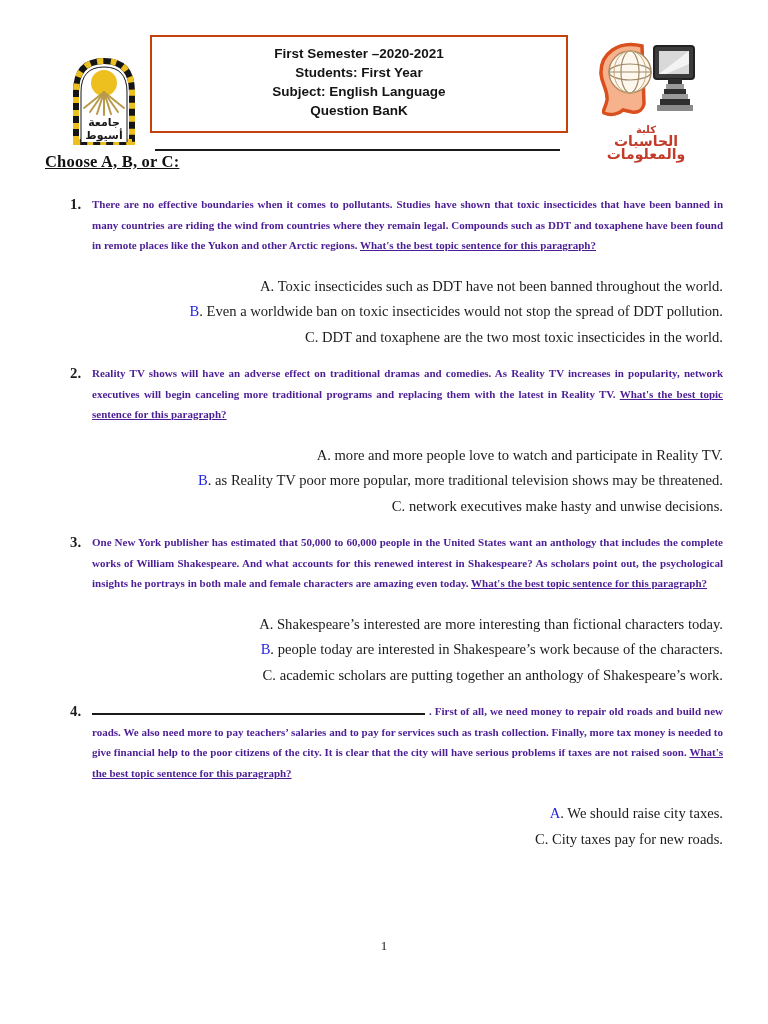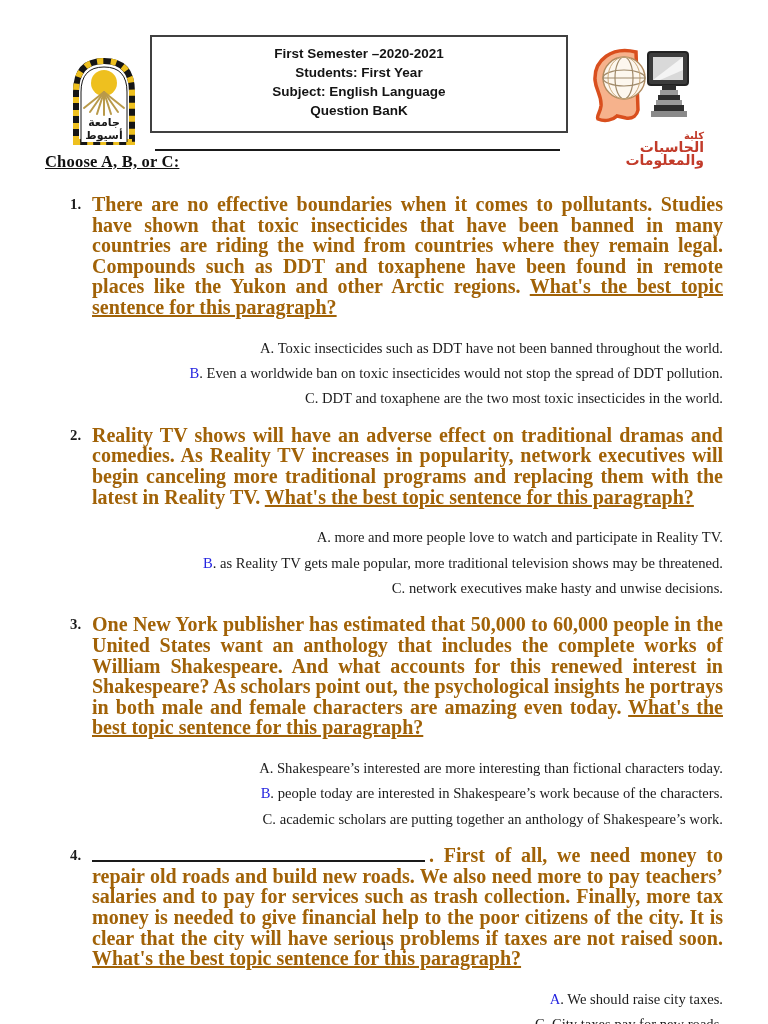--- a/index.html
+++ b/index.html
@@ -8,28 +8,28 @@
     background:#ffffff;
     position:relative;
     font-family:"Liberation Serif", serif;
     color:#1b1b1b;
     overflow:hidden;
   }
 
   
   .header-box {
     position:absolute; left:150px; top:35px; width:418px; height:98px;
-    border:2px solid #404040;
+    border:2px solid #c2410c;
     text-align:center; padding-top:7px;
     font-family:"Liberation Sans", sans-serif;
     font-weight:bold; font-size:13.5px; line-height:19px;
     color:#141414;
   }
   .left-logo { position:absolute; left:70px; top:52px; width:68px; height:94px; }
-  .right-logo { position:absolute; left:588px; top:46px; width:116px; }
+  .right-logo { position:absolute; left:588px; top:40px; width:116px; text-align:center; }
   .right-logo .ar {
     color:#c23b2a; font-weight:bold; direction:rtl;
     font-family:"DejaVu Sans", sans-serif;
   }
   .right-logo .ar1 { font-size:10px; line-height:11px; }
   .right-logo .ar2 { font-size:14px; line-height:13px; }
   .rule { position:absolute; left:155px; top:149px; width:405px; height:2px; background:#1a1a1a; }
 
   
   main { position:absolute; left:45px; top:152px; width:678px; }
@@ -37,22 +37,22 @@
     font-size:16.5px; font-weight:bold; text-decoration:underline;
     letter-spacing:0.2px; margin-bottom:22px; color:#111;
   }
   .q { display:flex; margin-bottom:11px; }
   .qnum {
     flex:none; width:22px; margin-left:25px;
     font-weight:bold; font-size:14.8px; line-height:20.6px;
   }
   .qcontent { flex:1; }
   .qbody {
-    font-weight:bold; font-size:20px; line-height:20.6px;
-    text-align:justify; color:#a16207;
+    font-weight:bold; font-size:11px; line-height:20.6px;
+    text-align:justify; color:#4c1d95;
   }
   .prompt { text-decoration:underline; }
   .blank {
     display:inline-block; width:333px; height:0.85em;
     border-bottom:2px solid #1a1a1a; margin-right:4px;
   }
   .opts { margin:20px 0 0 3px;text-align:right; }
   .opt { font-size:14.6px; line-height:20.4px; margin-bottom:5px; color:#1b1b1b; }
   .pagenum {
     position:absolute; top:938px; left:0; width:100%;
@@ -132,21 +132,21 @@
       </div>
     </div>
   </div>
 
   <div class="q">
     <div class="qnum">2.</div>
     <div class="qcontent">
       <p class="qbody"><span>Reality TV shows will have an adverse effect on traditional dramas and comedies. As Reality TV increases in popularity, network executives will begin canceling more traditional programs and replacing them with the latest in Reality TV.</span> <span class="prompt">What's the best topic sentence for this paragraph?</span></p>
       <div class="opts">
         <p class="opt"><span>A</span><span>.</span> <span>more and more people love to watch and participate in Reality TV.</span></p>
-        <p class="opt"><span style="color: rgb(36, 36, 224);">B</span><span>.</span> <span>as Reality TV gets male popular, more traditional television shows may be threatened.</span></p>
+        <p class="opt"><span style="color: rgb(36, 36, 224);">B</span><span>.</span> <span>as Reality TV poor more popular, more traditional television shows may be threatened.</span></p>
         <p class="opt"><span>C</span><span>.</span> <span>network executives make hasty and unwise decisions.</span></p>
       </div>
     </div>
   </div>
 
   <div class="q">
     <div class="qnum">3.</div>
     <div class="qcontent">
       <p class="qbody"><span>One New York publisher has estimated that 50,000 to 60,000 people in the United States want an anthology that includes the complete works of William Shakespeare. And what accounts for this renewed interest in Shakespeare? As scholars point out, the psychological insights he portrays in both male and female characters are amazing even today.</span> <span class="prompt">What's the best topic sentence for this paragraph?</span></p>
       <div class="opts">

